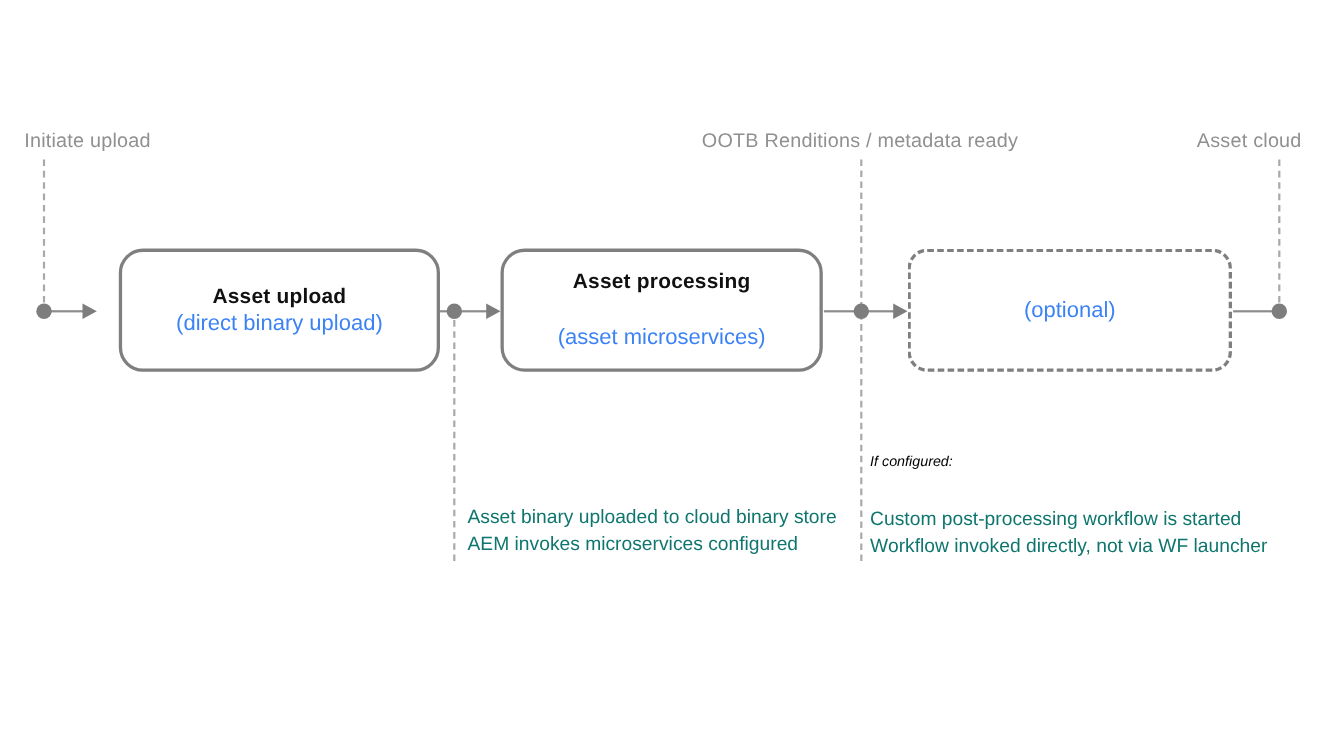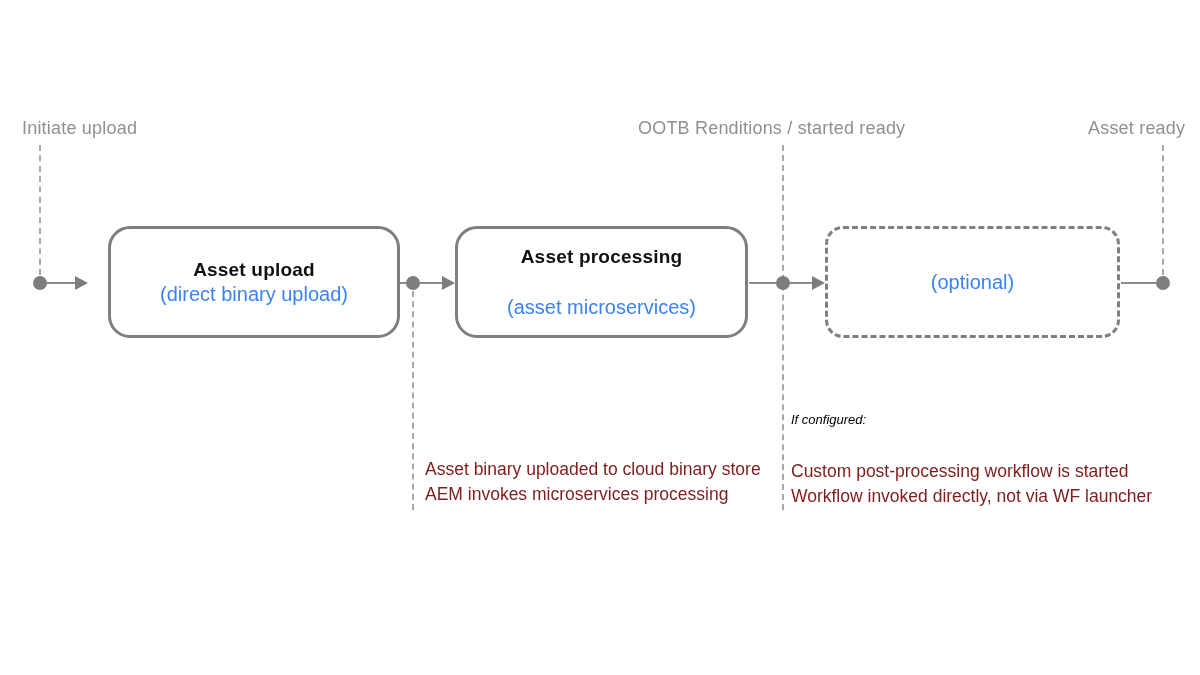--- a/index.html
+++ b/index.html
@@ -97,42 +97,42 @@
   .box-sub {
     font-size: 20px;
     color: #3b82f6;
   }
 
   
   .note {
     position: absolute;
     font-size: 17.5px;
     line-height: 25px;
-    color: #7f1d1d;
+    color: #0f766e;
     white-space: nowrap;
   }
   #note-processing { left: 425px; top: 457px; }
   #note-workflow   { left: 791px; top: 459px; }
   #note-if-configured {
     position: absolute;
     left: 791px; top: 412px;
     font-size: 13px;
     font-style: italic;
     color: #000000;
     white-space: nowrap;
   }
 </style>
 </head>
 <body>
 
 <div class="canvas">
 
   <div class="tl-label" id="lbl-initiate">Initiate upload</div>
-  <div class="tl-label" id="lbl-renditions">OOTB Renditions / started ready</div>
-  <div class="tl-label" id="lbl-asset-ready">Asset ready</div>
+  <div class="tl-label" id="lbl-renditions">OOTB Renditions / metadata ready</div>
+  <div class="tl-label" id="lbl-asset-ready">Asset cloud</div>
 
   <div class="vline" id="vl-initiate"></div>
   <div class="vline" id="vl-upload-done"></div>
   <div class="vline" id="vl-processing-done"></div>
   <div class="vline" id="vl-asset-ready"></div>
 
   <div class="hline" id="hl-1"></div>
   <div class="hline" id="hl-2"></div>
   <div class="hline" id="hl-3"></div>
   <div class="hline" id="hl-4"></div>
@@ -153,21 +153,21 @@
   <div class="box" id="box-processing">
     <div class="box-title">Asset processing</div>
     <div class="box-sub">(asset microservices)</div>
   </div>
   <div class="box" id="box-workflow">
     <div class="box-sub">(optional)</div>
   </div>
 
   <div class="note" id="note-processing">
     <div>Asset binary uploaded to cloud binary store</div>
-    <div>AEM invokes microservices processing</div>
+    <div>AEM invokes microservices configured</div>
   </div>
 
   <div id="note-if-configured">If configured:</div>
 
   <div class="note" id="note-workflow">
     <div>Custom post-processing workflow is started</div>
     <div>Workflow invoked directly, not via WF launcher</div>
   </div>
 
 </div>

